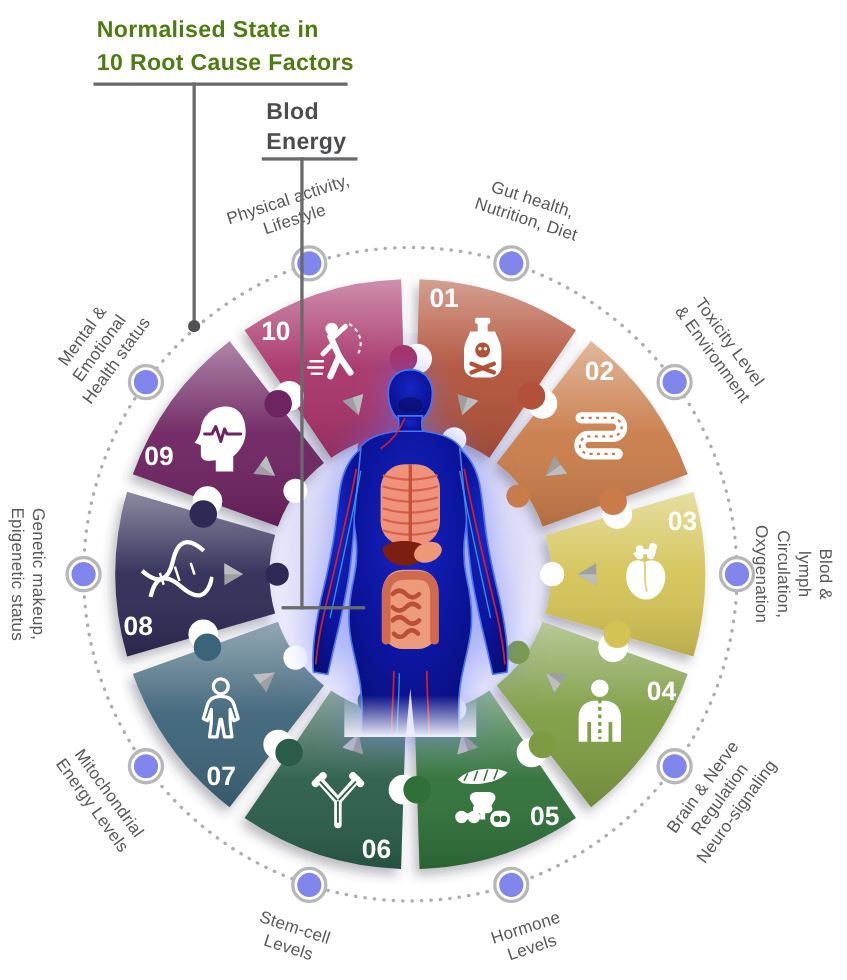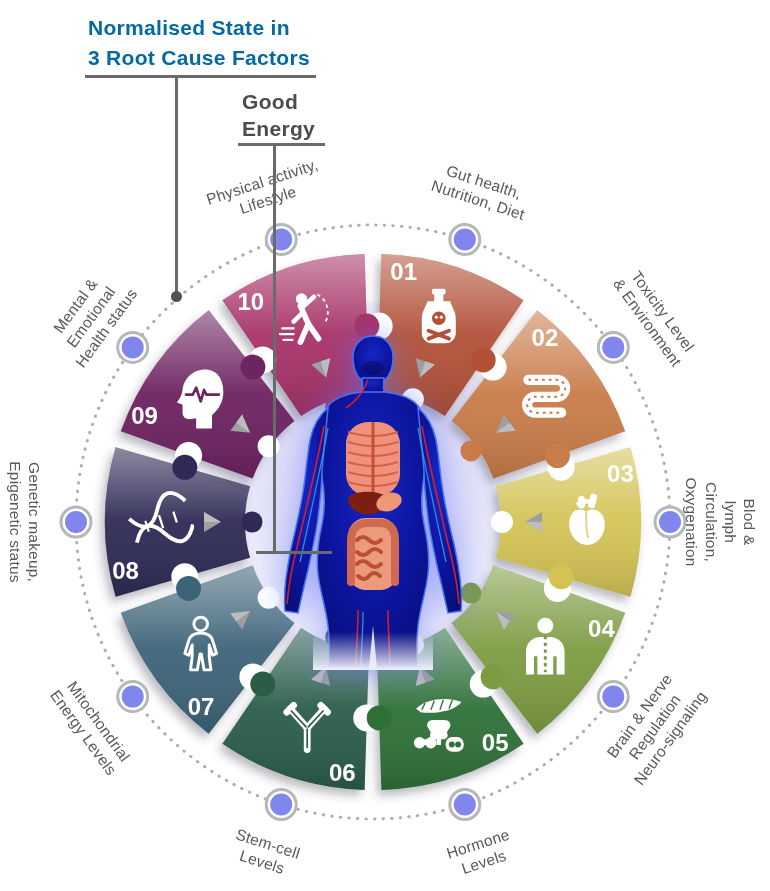--- a/index.html
+++ b/index.html
@@ -12,21 +12,21 @@
           rgba(240,240,251,0.38) 62%, rgba(255,255,255,0) 74%);}
 
   #ring-svg{position:absolute;left:0;top:0;width:770px;height:891px;}
   #body-svg{position:absolute;left:258px;top:330px;width:230px;height:340px;
             filter:drop-shadow(0 0 15px rgba(96,116,255,0.55));}
 
   .flabel{position:absolute;color:#58595b;font-size:15.5px;line-height:1.24;
           text-align:center;white-space:pre-line;letter-spacing:0.2px;font-weight:500;}
 
   .title-block{position:absolute;left:88px;top:13px;font-size:21px;font-weight:700;
-               color:#0369a1;line-height:1.42;letter-spacing:0.3px;}
+               color:#4d7c0f;line-height:1.42;letter-spacing:0.3px;}
   .gh-block{position:absolute;left:242px;top:88px;font-size:21px;font-weight:700;
             color:#4b4c4e;line-height:1.3;letter-spacing:0.3px;}
 
   .cline{position:absolute;background:#696a6c;}
   .cline.h1{left:85px;top:75px;width:231px;height:2.5px;}
   .cline.v1{left:175px;top:75px;width:2.5px;height:221px;}
   .cline.h2{left:238px;top:143px;width:87px;height:2.5px;}
   .cline.v2{left:273px;top:143px;width:2.5px;height:411px;}
   .cline.h3{left:256px;top:551px;width:76px;height:2.5px;}
   .cdot{position:absolute;left:171px;top:291px;width:11px;height:11px;border-radius:50%;background:#515256;}
@@ -369,27 +369,27 @@
 Epigenetic status</div>
       <div class="flabel" style="left: 91.4621px; top: 317.451px; transform: translate(-50%, -50%) rotate(-54deg);">Mental &amp;
 Emotional
 Health status</div>
       <div class="flabel" style="left: 265.462px; top: 191.032px; transform: translate(-50%, -50%) rotate(-18deg);">Physical activity,
 Lifestyle</div>
     </div>
 
   <div class="title-block">
     <div>Normalised State in</div>
-    <div>3 Root Cause Factors</div>
+    <div>10 Root Cause Factors</div>
   </div>
   <div class="cline h1"></div>
   <div class="cline v1"></div>
   <div class="cdot"></div>
 
   <div class="gh-block">
-    <div>Good</div>
+    <div>Blod</div>
     <div>Energy</div>
   </div>
   <div class="cline h2"></div>
   <div class="cline v2"></div>
   <div class="cline h3"></div>
 
 </div>
 
 </body></html>

